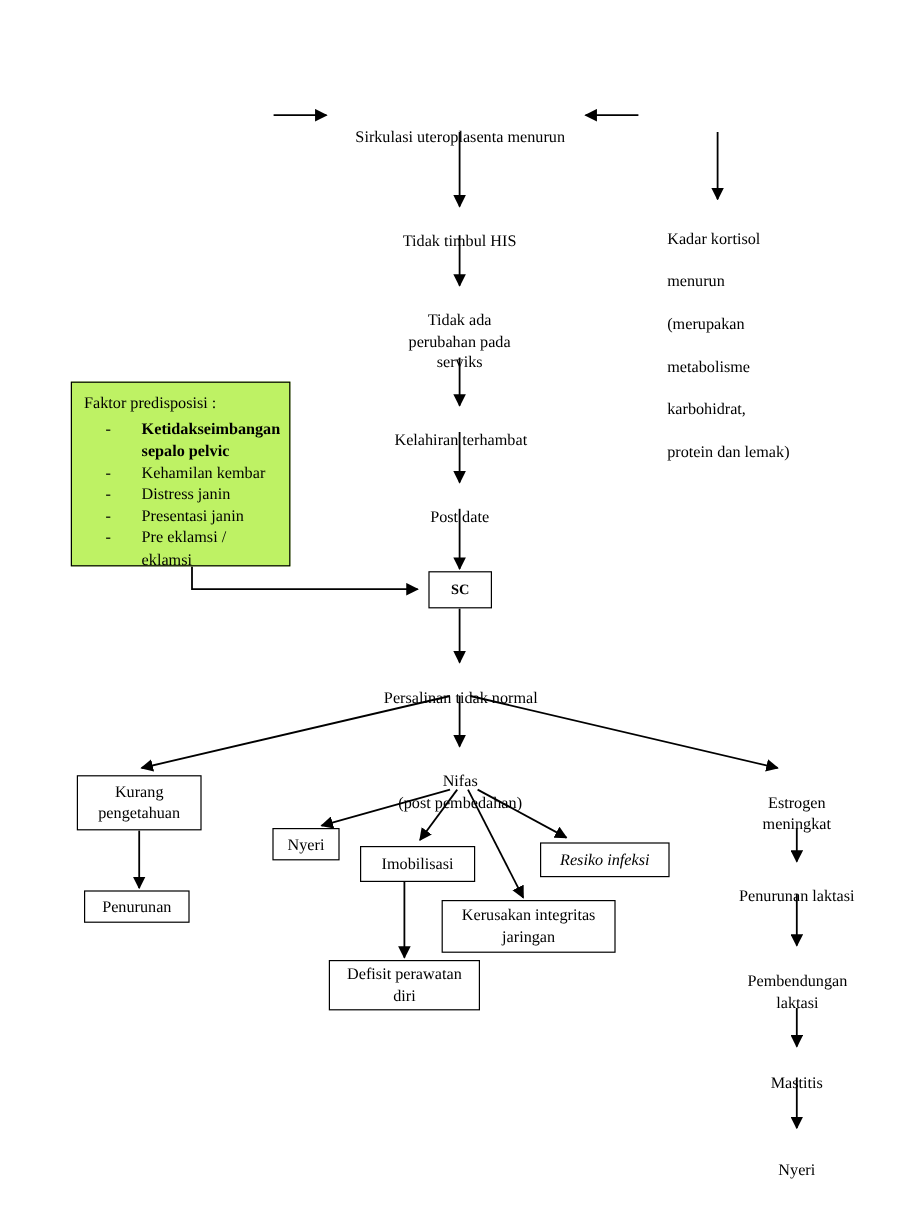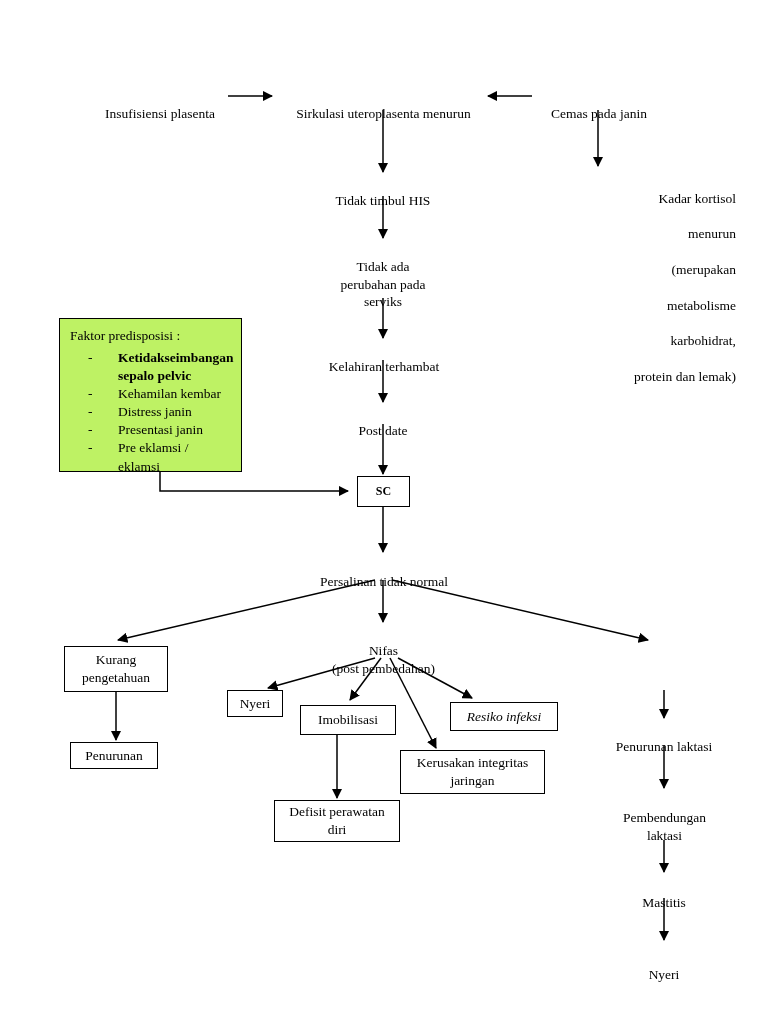--- a/index.html
+++ b/index.html
@@ -124,33 +124,27 @@
       <line x1="664" y1="745" x2="664" y2="788"></line>
       <line x1="664" y1="840" x2="664" y2="872"></line>
       <line x1="664" y1="898" x2="664" y2="940"></line>
     </g>
 
     <g stroke="#000" stroke-width="1.5" fill="none">
       <path d="M 160 472 L 160 491 L 348 491" marker-end="url(#arrow)"></path>
     </g>
   </svg>
 
-  <div class="node plain" style="left:90px; top:87px; width:140px;">
-    <span>Insufisiensi plasenta</span>
-  </div>
 
   <div class="node plain" style="left:276px; top:87px; width:215px;">
     <span>Sirkulasi uteroplasenta menurun</span>
   </div>
 
-  <div class="node plain" style="left:534px; top:87px; width:130px;">
-    <span>Cemas pada janin</span>
-  </div>
-
-  <div class="node plain leftal" style="left:556px; top:172px; width:180px; text-align:right;">
+
+  <div class="node plain leftal" style="left:556px; top:172px; width:180px; text-align:left;">
     <div>Kadar kortisol</div>
     <div>menurun</div>
     <div>(merupakan</div>
     <div>metabolisme</div>
     <div>karbohidrat,</div>
     <div>protein dan lemak)</div>
   </div>
 
   <div class="node plain" style="left:308px; top:174px; width:150px;">
     <span>Tidak timbul HIS</span>
@@ -221,34 +215,38 @@
   </div>
 
   <div class="node boxed" style="left:227px; top:690px; width:56px; height:27px;">
     <span>Nyeri</span>
   </div>
 
   <div class="node boxed" style="left:300px; top:705px; width:96px; height:30px;">
     <span>Imobilisasi</span>
   </div>
 
-  <div class="node boxed" style="left:400px; top:750px; width:145px; height:44px;">
+  <div class="node boxed" style="left:368px; top:750px; width:145px; height:44px;">
     <span>Kerusakan integritas
 jaringan</span>
   </div>
 
   <div class="node boxed" style="left:450px; top:702px; width:108px; height:29px;font-style:italic;">
     <span>Resiko infeksi</span>
   </div>
 
   <div class="node boxed" style="left:274px; top:800px; width:126px; height:42px;">
     <span>Defisit perawatan
 diri</span>
   </div>
 
+  <div class="node plain" style="left:610px; top:642px; width:108px;">
+    <span>Estrogen
+meningkat</span>
+  </div>
 
   <div class="node plain" style="left:600px; top:720px; width:128px;">
     <span>Penurunan laktasi</span>
   </div>
 
   <div class="node plain" style="left:606px; top:791px; width:117px;">
     <span>Pembendungan
 laktasi</span>
   </div>
 

